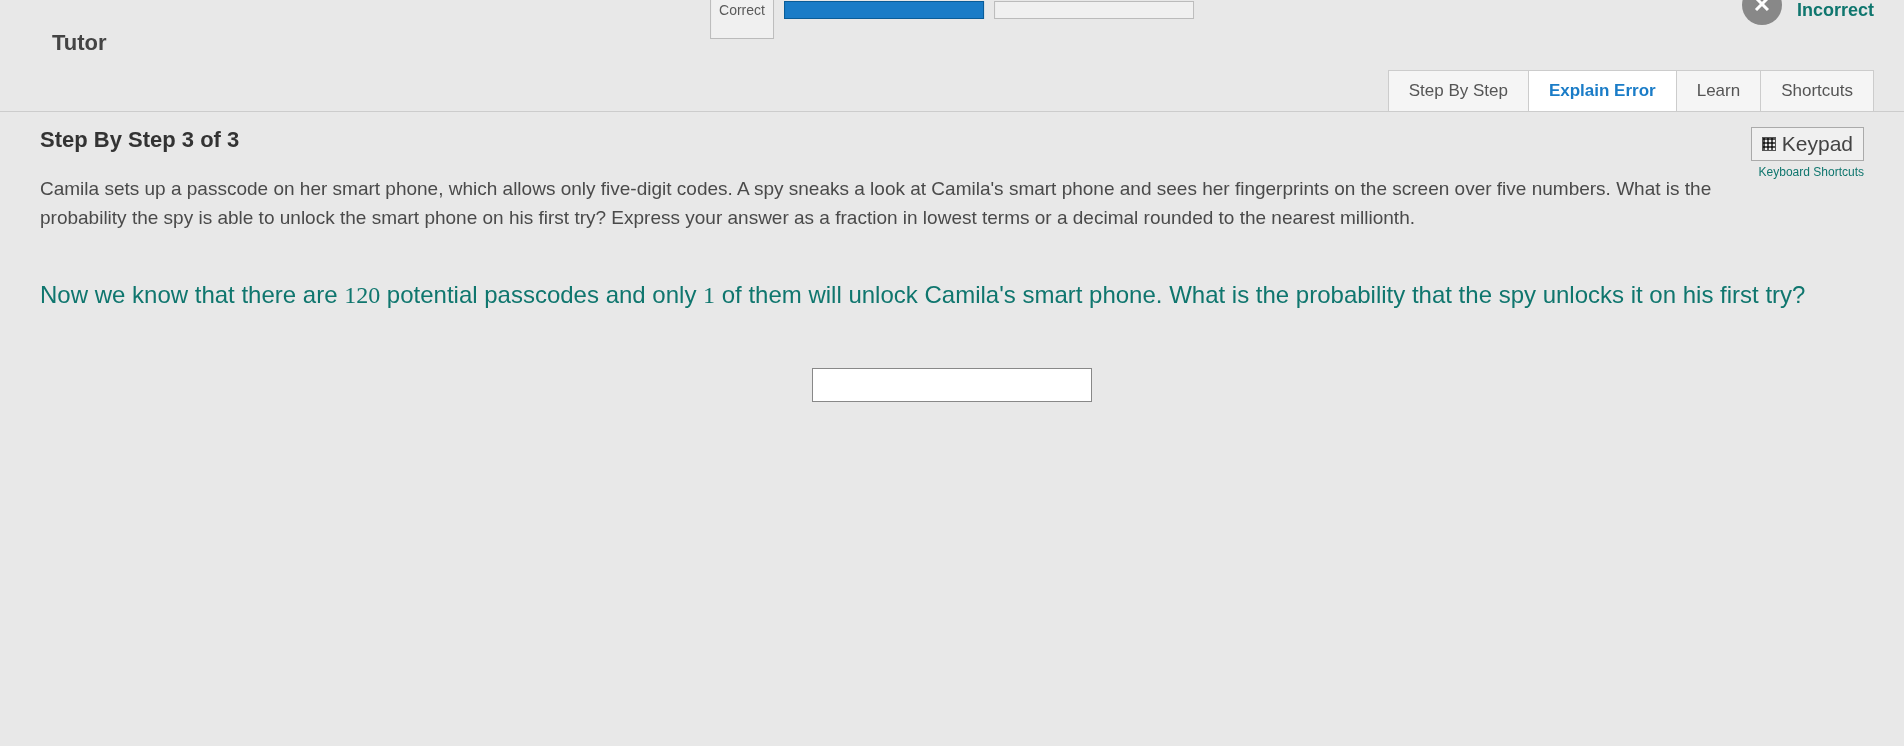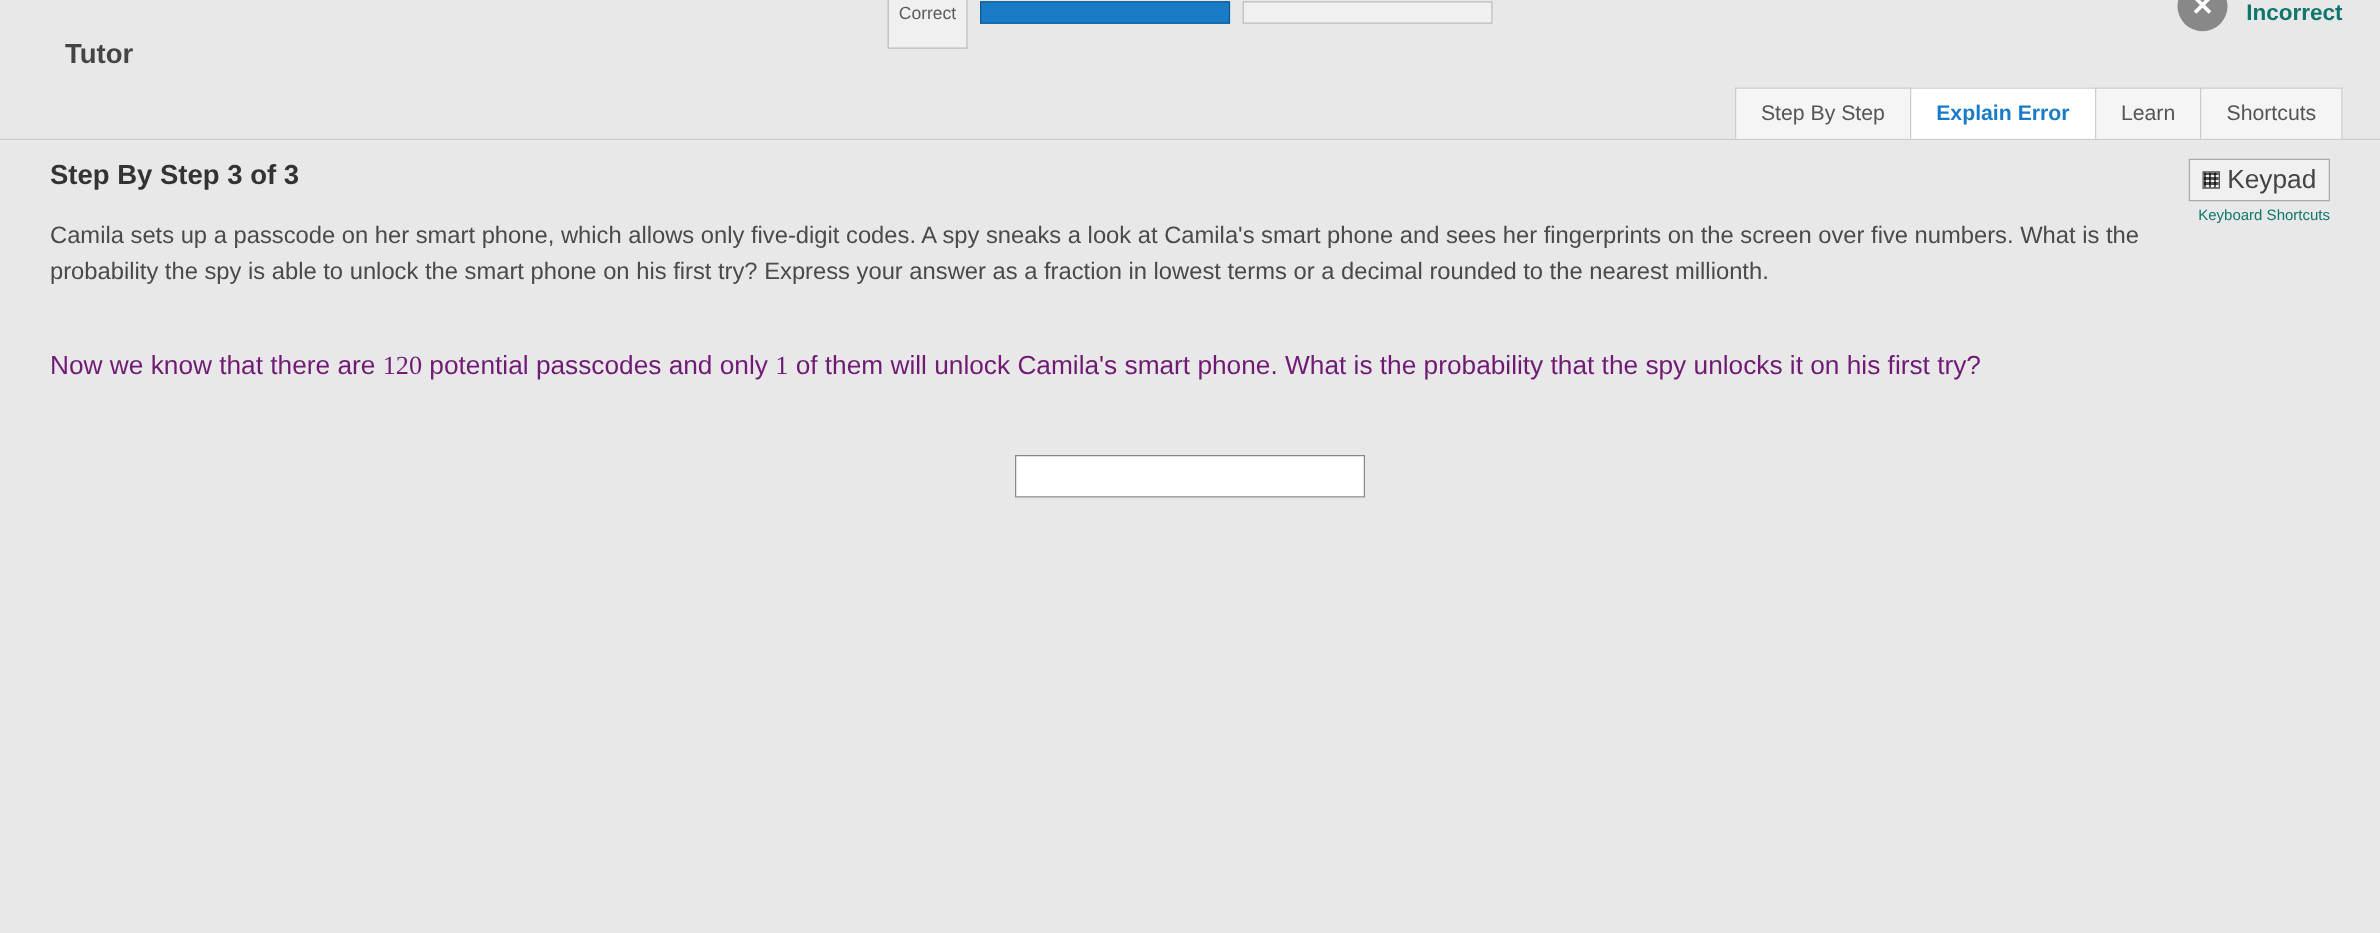--- a/index.html
+++ b/index.html
@@ -143,22 +143,22 @@
       color: #0f766e;
     }
     .question-text {
       font-size: 19px;
       color: #4a4a4a;
       line-height: 1.5;
       clear: left;
       margin-top: 22px;
     }
     .sub-question {
-      font-size: 21px;
-      color: #701a75;
+      font-size: 24px;
+      color: #0f766e;
       margin-top: 45px;
       line-height: 1.5;
     }
     .number-highlight {
       font-family: Georgia, serif;
     }
     .answer-input-wrap {
       display: flex;
       justify-content: center;
       margin-top: 55px;

